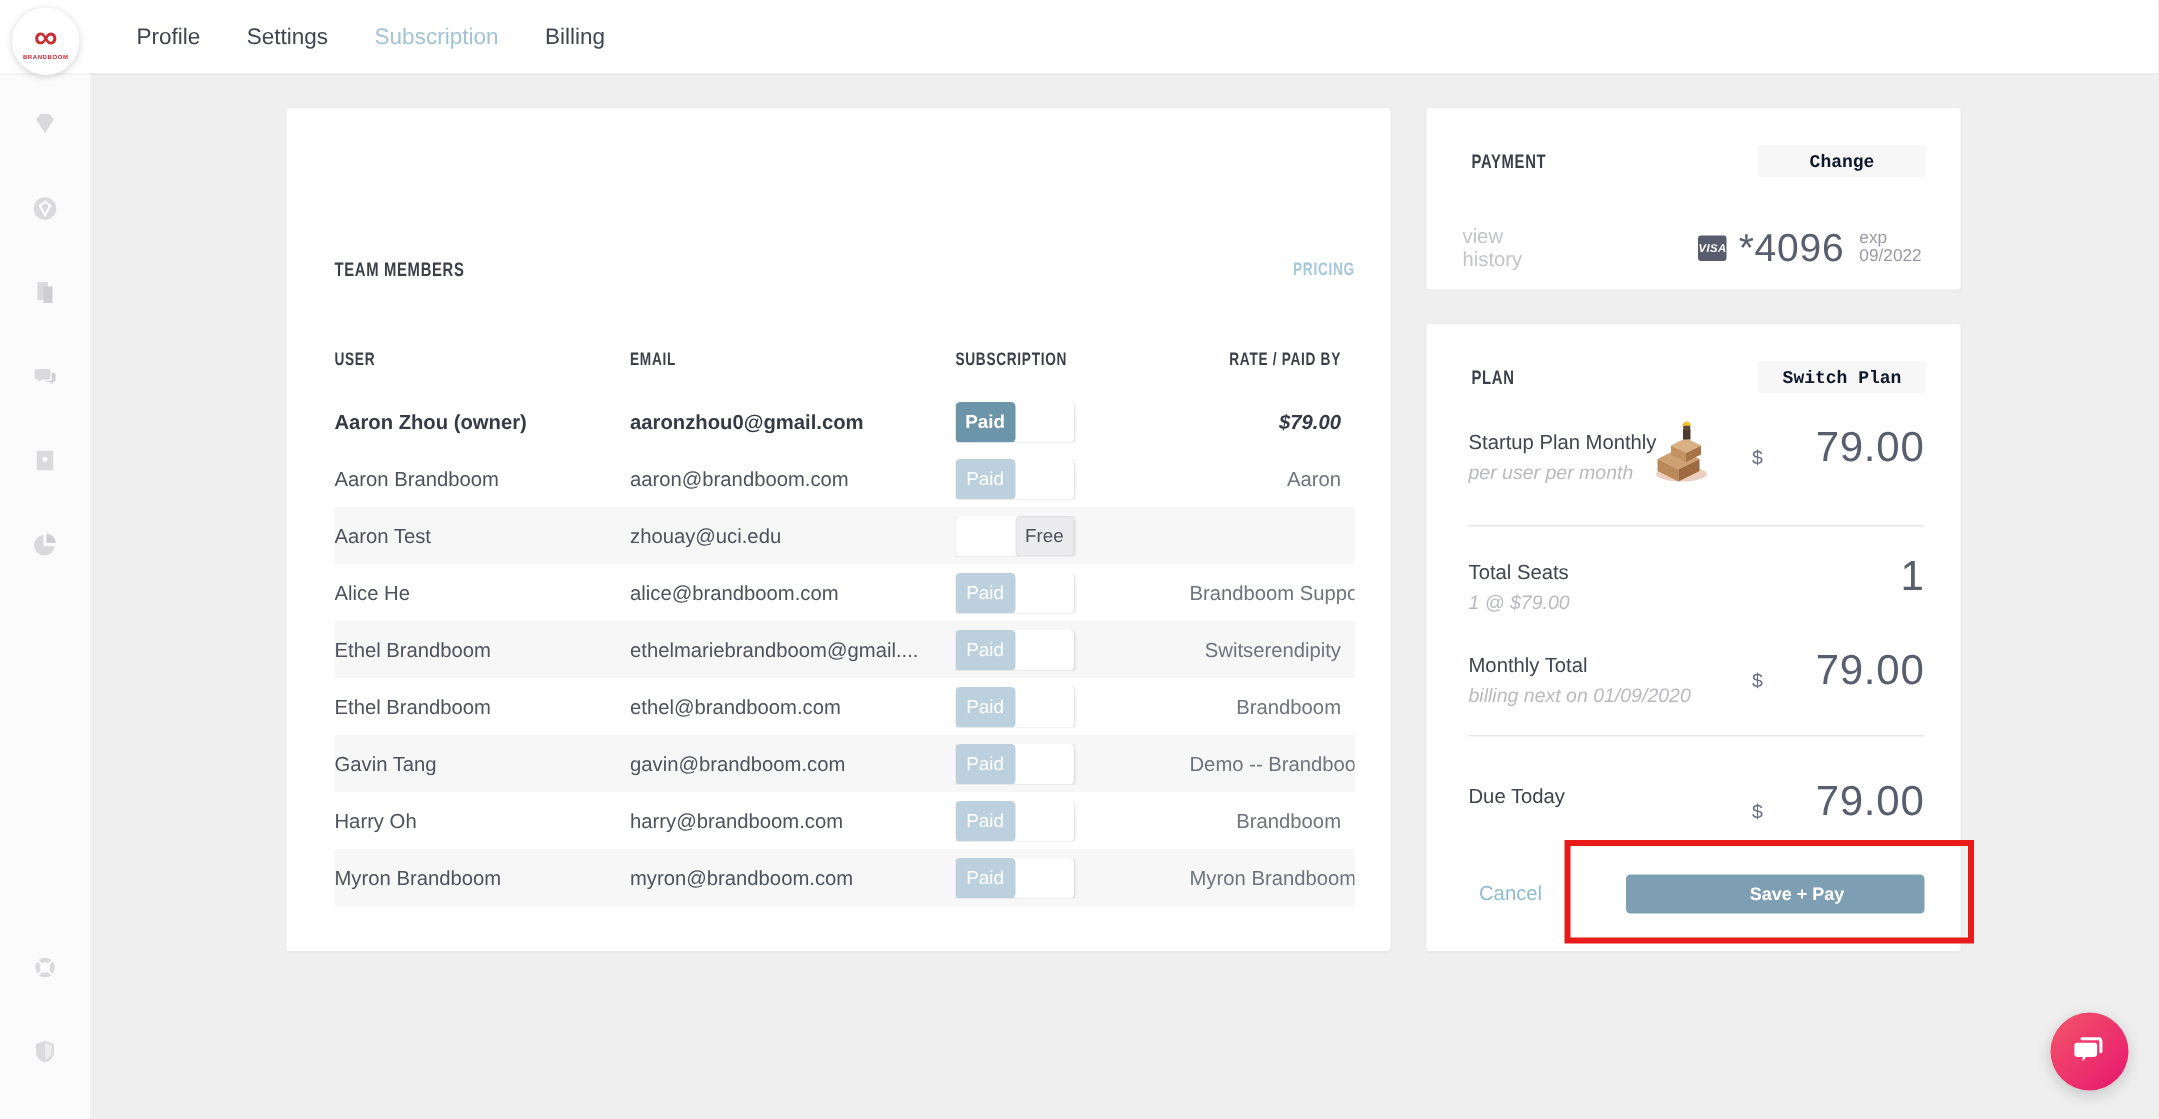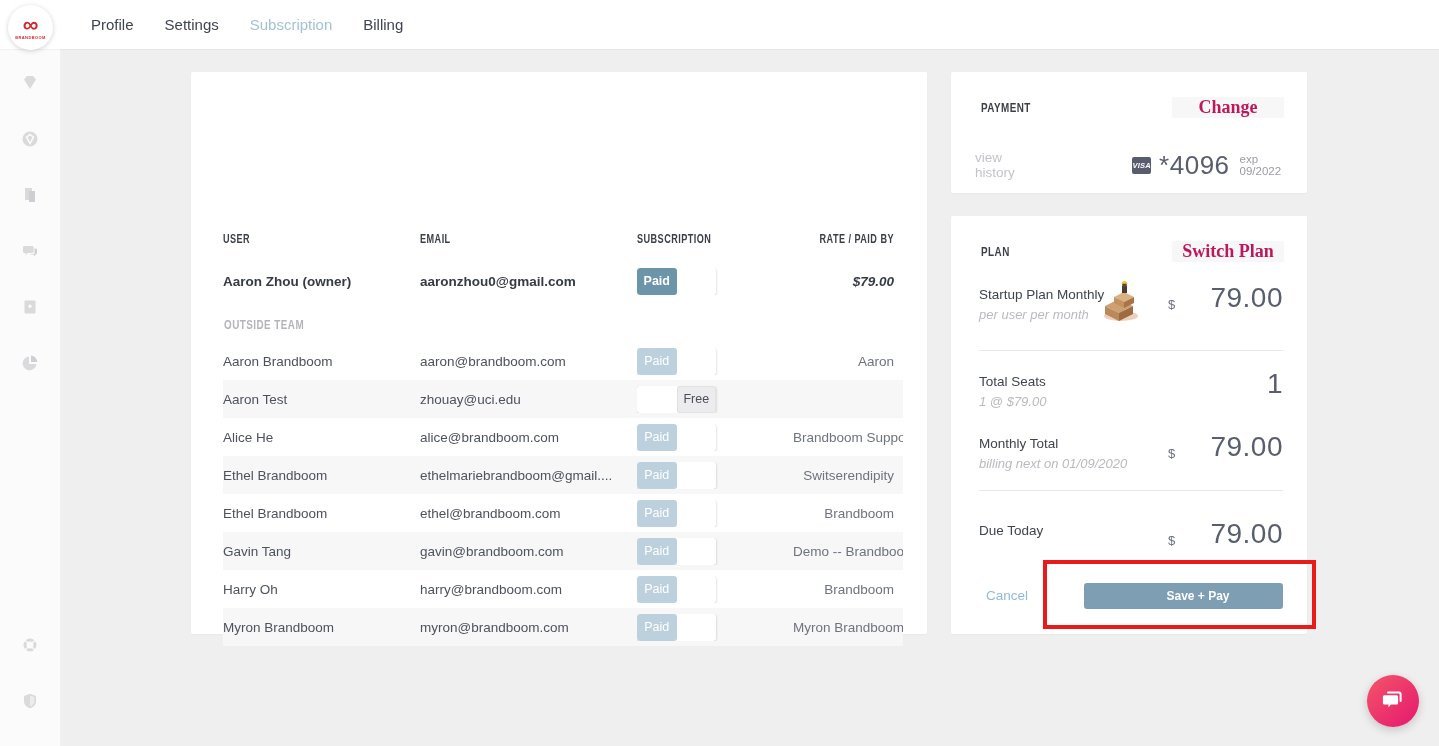--- a/index.html
+++ b/index.html
@@ -65,21 +65,21 @@
   .trow.bold .cell.rate{color:#353a45;font-style:italic;}
   
   .toggle{width:79px;height:27px;background:#fff;border-radius:3px;display:flex;overflow:hidden;
     box-shadow:0 1px 3px rgba(0,0,0,.18),0 0 0 1px rgba(0,0,0,.02);cursor:pointer;}
   .toggle .seg{flex:1;display:flex;align-items:center;justify-content:center;font-size:12.5px;}
   .toggle.paid .seg.l{background:#6d95aa;color:#fff;border-radius:3px;}
   .toggle.paid-light .seg.l{background:#bcd1dd;color:#fff;border-radius:3px;}
   .toggle.free .seg.r{background:#ececee;color:#4a4f5a;border-radius:3px;box-shadow:inset 0 0 0 1px #e2e2e4;}
   
   .ghost-btn{width:112px;height:21px;background:#f7f7f8;border-radius:2px;border:none;
-    font-family:Liberation Serif, serif;font-size:18px;font-weight:700;color:#be185d;
+    font-family:Liberation Mono, monospace;font-size:12px;font-weight:700;color:#0f172a;
     display:flex;align-items:center;justify-content:center;cursor:pointer;}
   .big{font-size:28px;color:#585e6d;letter-spacing:.5px;}
   .italic-sub{font-size:13px;font-style:italic;color:#b9babf;}
   .plain-label{font-size:13.5px;color:#3f4450;}
   .dollar{font-size:13px;color:#6a7080;}
   
   .pay-head{position:absolute;left:30px;right:23px;top:25px;height:21px;
     display:flex;align-items:center;justify-content:space-between;}
   .pay-row{position:absolute;left:24px;right:24px;top:78px;height:30px;
     display:flex;align-items:center;}
@@ -165,40 +165,41 @@
   <span class="side-icon" style="top:643px">
     <svg width="18" height="18" viewBox="0 0 18 18">
         <path fill="#dadadd" d="M9 1.8 15 4v5c0 4-2.6 6.4-6 7.2C5.6 15.4 3 13 3 9V4l6-2.2Z"></path>
         <path fill="#fbfbfb" d="M9 3.4v11.2c2.6-.8 4.4-2.8 4.4-5.6V5L9 3.4Z" opacity=".55"></path>
       </svg>
   </span>
 
 </div>
 
 <div class="card card-team">
+  <div class="team-head">
+    <span class="cond">TEAM MEMBERS</span>
+    <span class="cond right blue" style="font-size:12px;cursor:pointer">PRICING</span>
+  </div>
   <div class="team-cols">
     <span class="hcell"><span class="cond" style="font-size:12px">USER</span></span>
     <span class="hcell"><span class="cond" style="font-size:12px">EMAIL</span></span>
     <span class="hcell"><span class="cond" style="font-size:12px">SUBSCRIPTION</span></span>
     <span class="hcell rate"><span class="cond right" style="font-size:12px">RATE / PAID BY</span></span>
   </div>
   <div class="team-body">
       <div class="trow bold">
         <div class="cell">Aaron Zhou (owner)</div>
         <div class="cell">aaronzhou0@gmail.com</div>
         <div class="cell">
           <div class="toggle paid">
             <span class="seg l">Paid</span>
             <span class="seg r"></span>
           </div>
         </div>
         <div class="cell rate">$79.00</div>
-      </div>
-      <div class="sec-label">
-        <span class="cond gray">OUTSIDE TEAM</span>
       </div>
       <div class="trow">
         <div class="cell">Aaron Brandboom</div>
         <div class="cell">aaron@brandboom.com</div>
         <div class="cell">
           <div class="toggle paid-light">
             <span class="seg l">Paid</span>
             <span class="seg r"></span>
           </div>
         </div>

